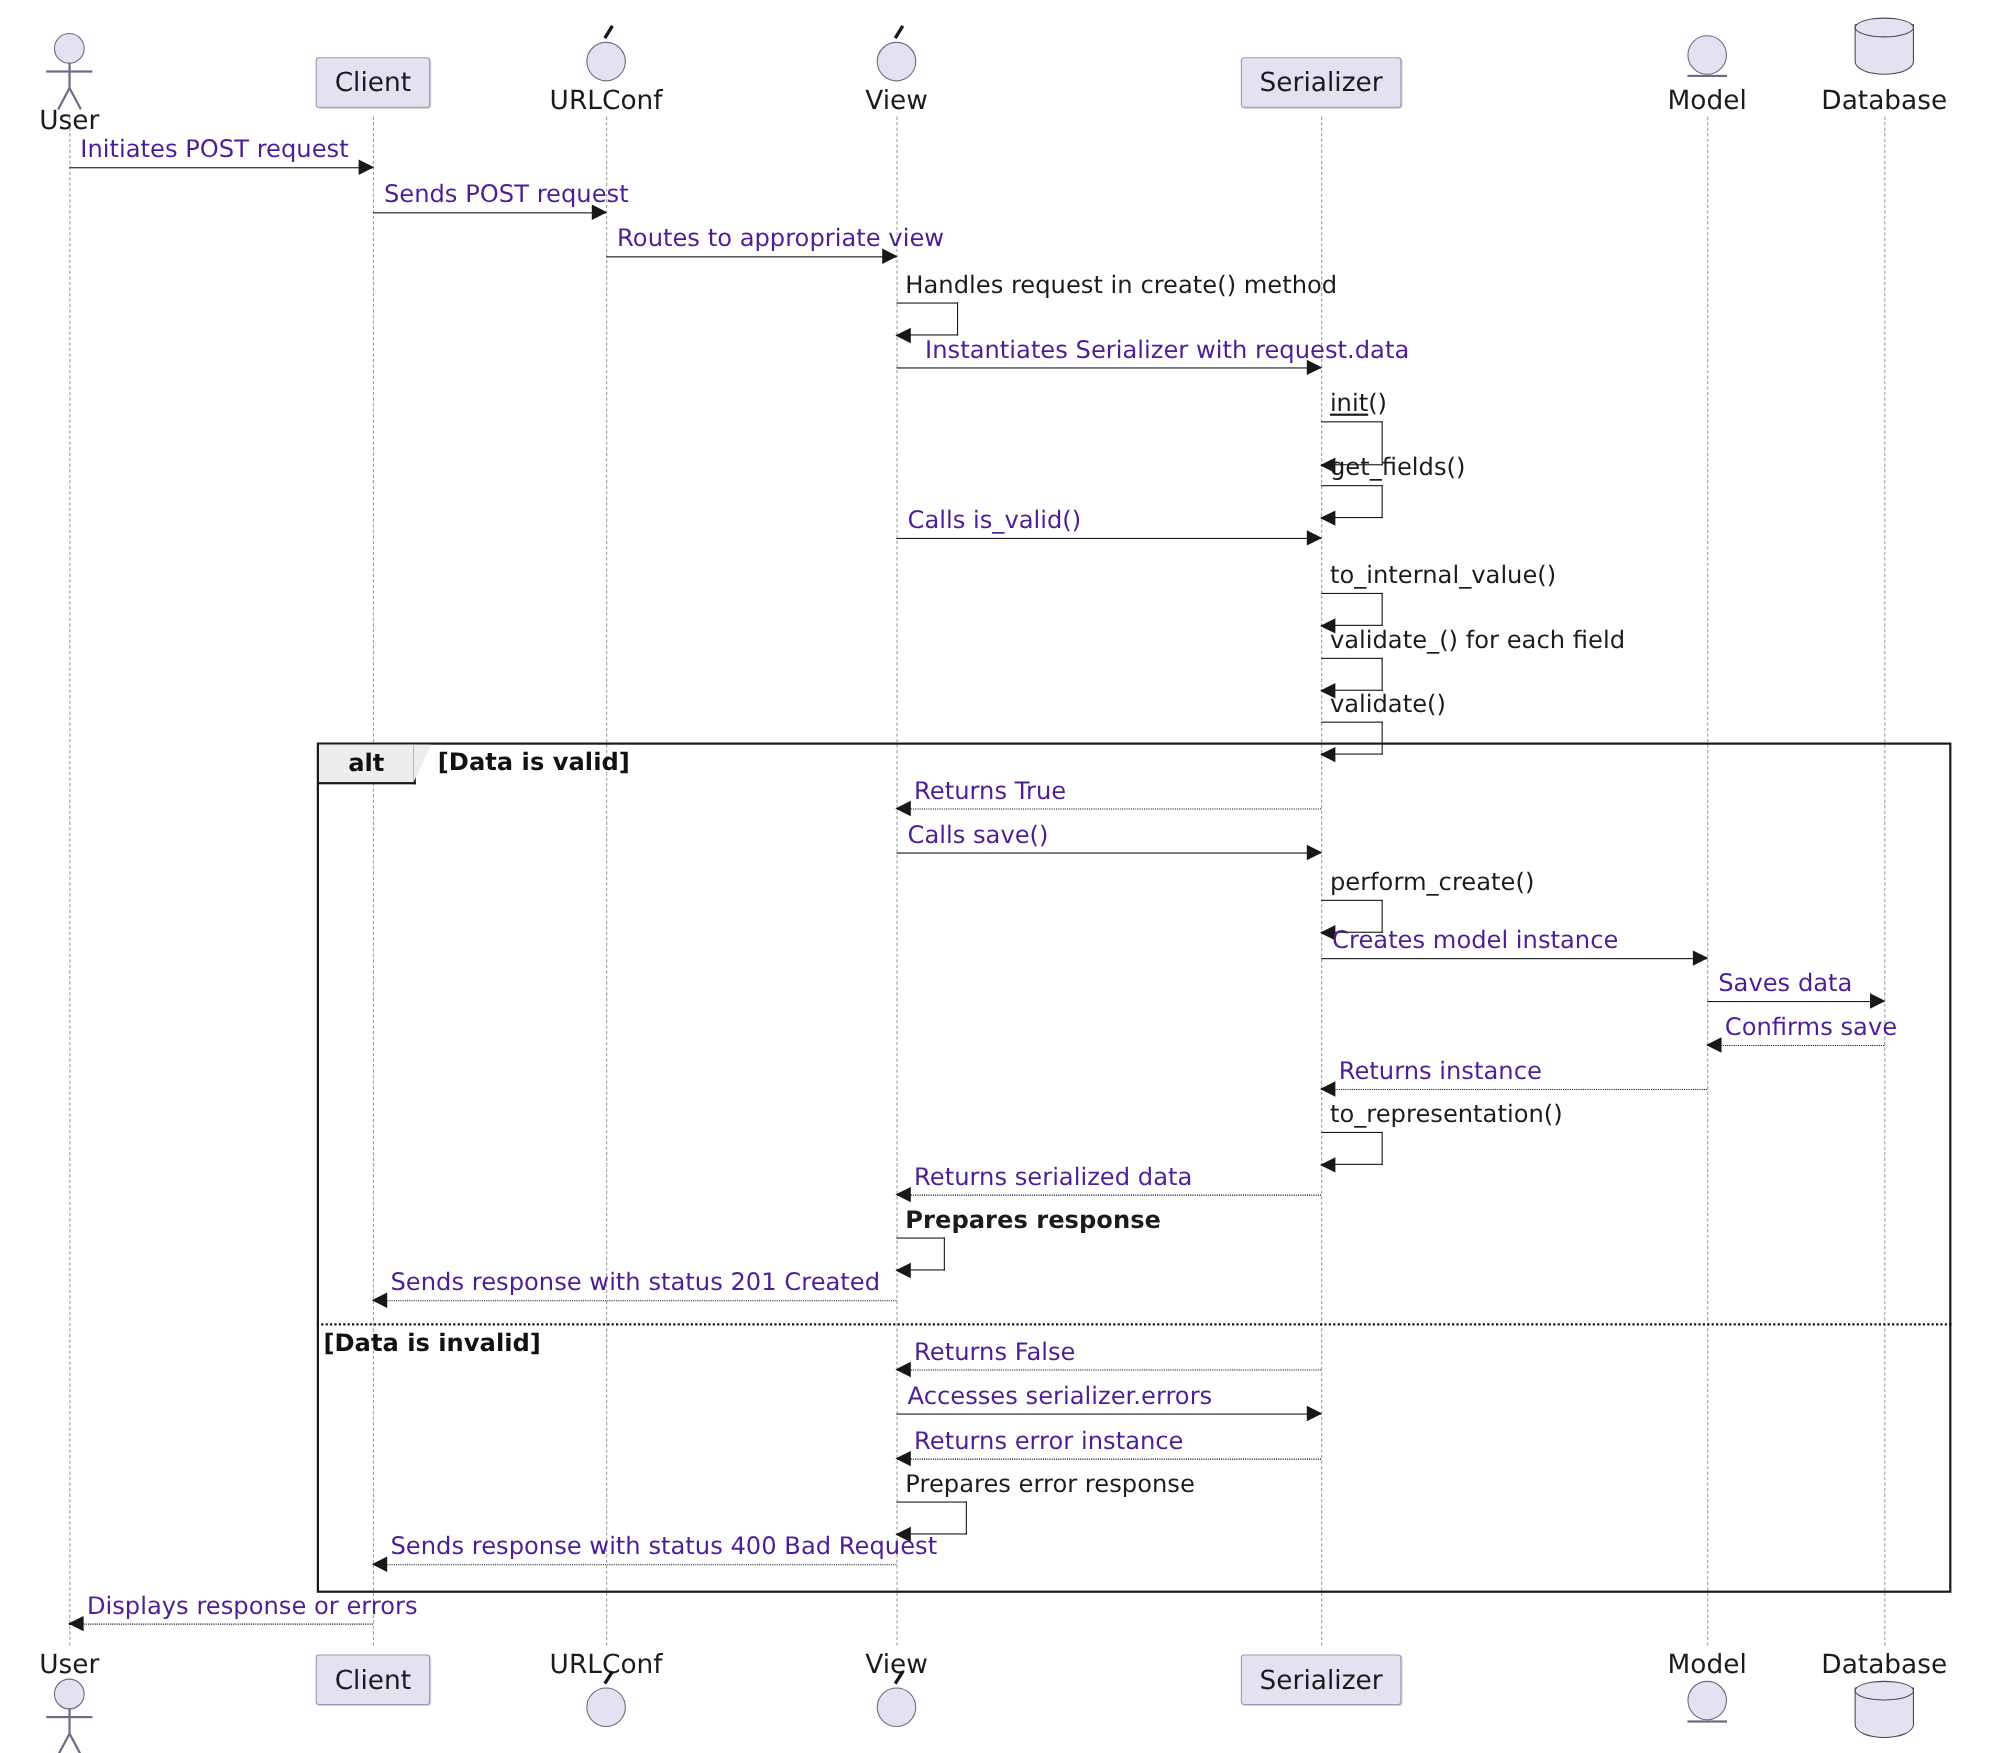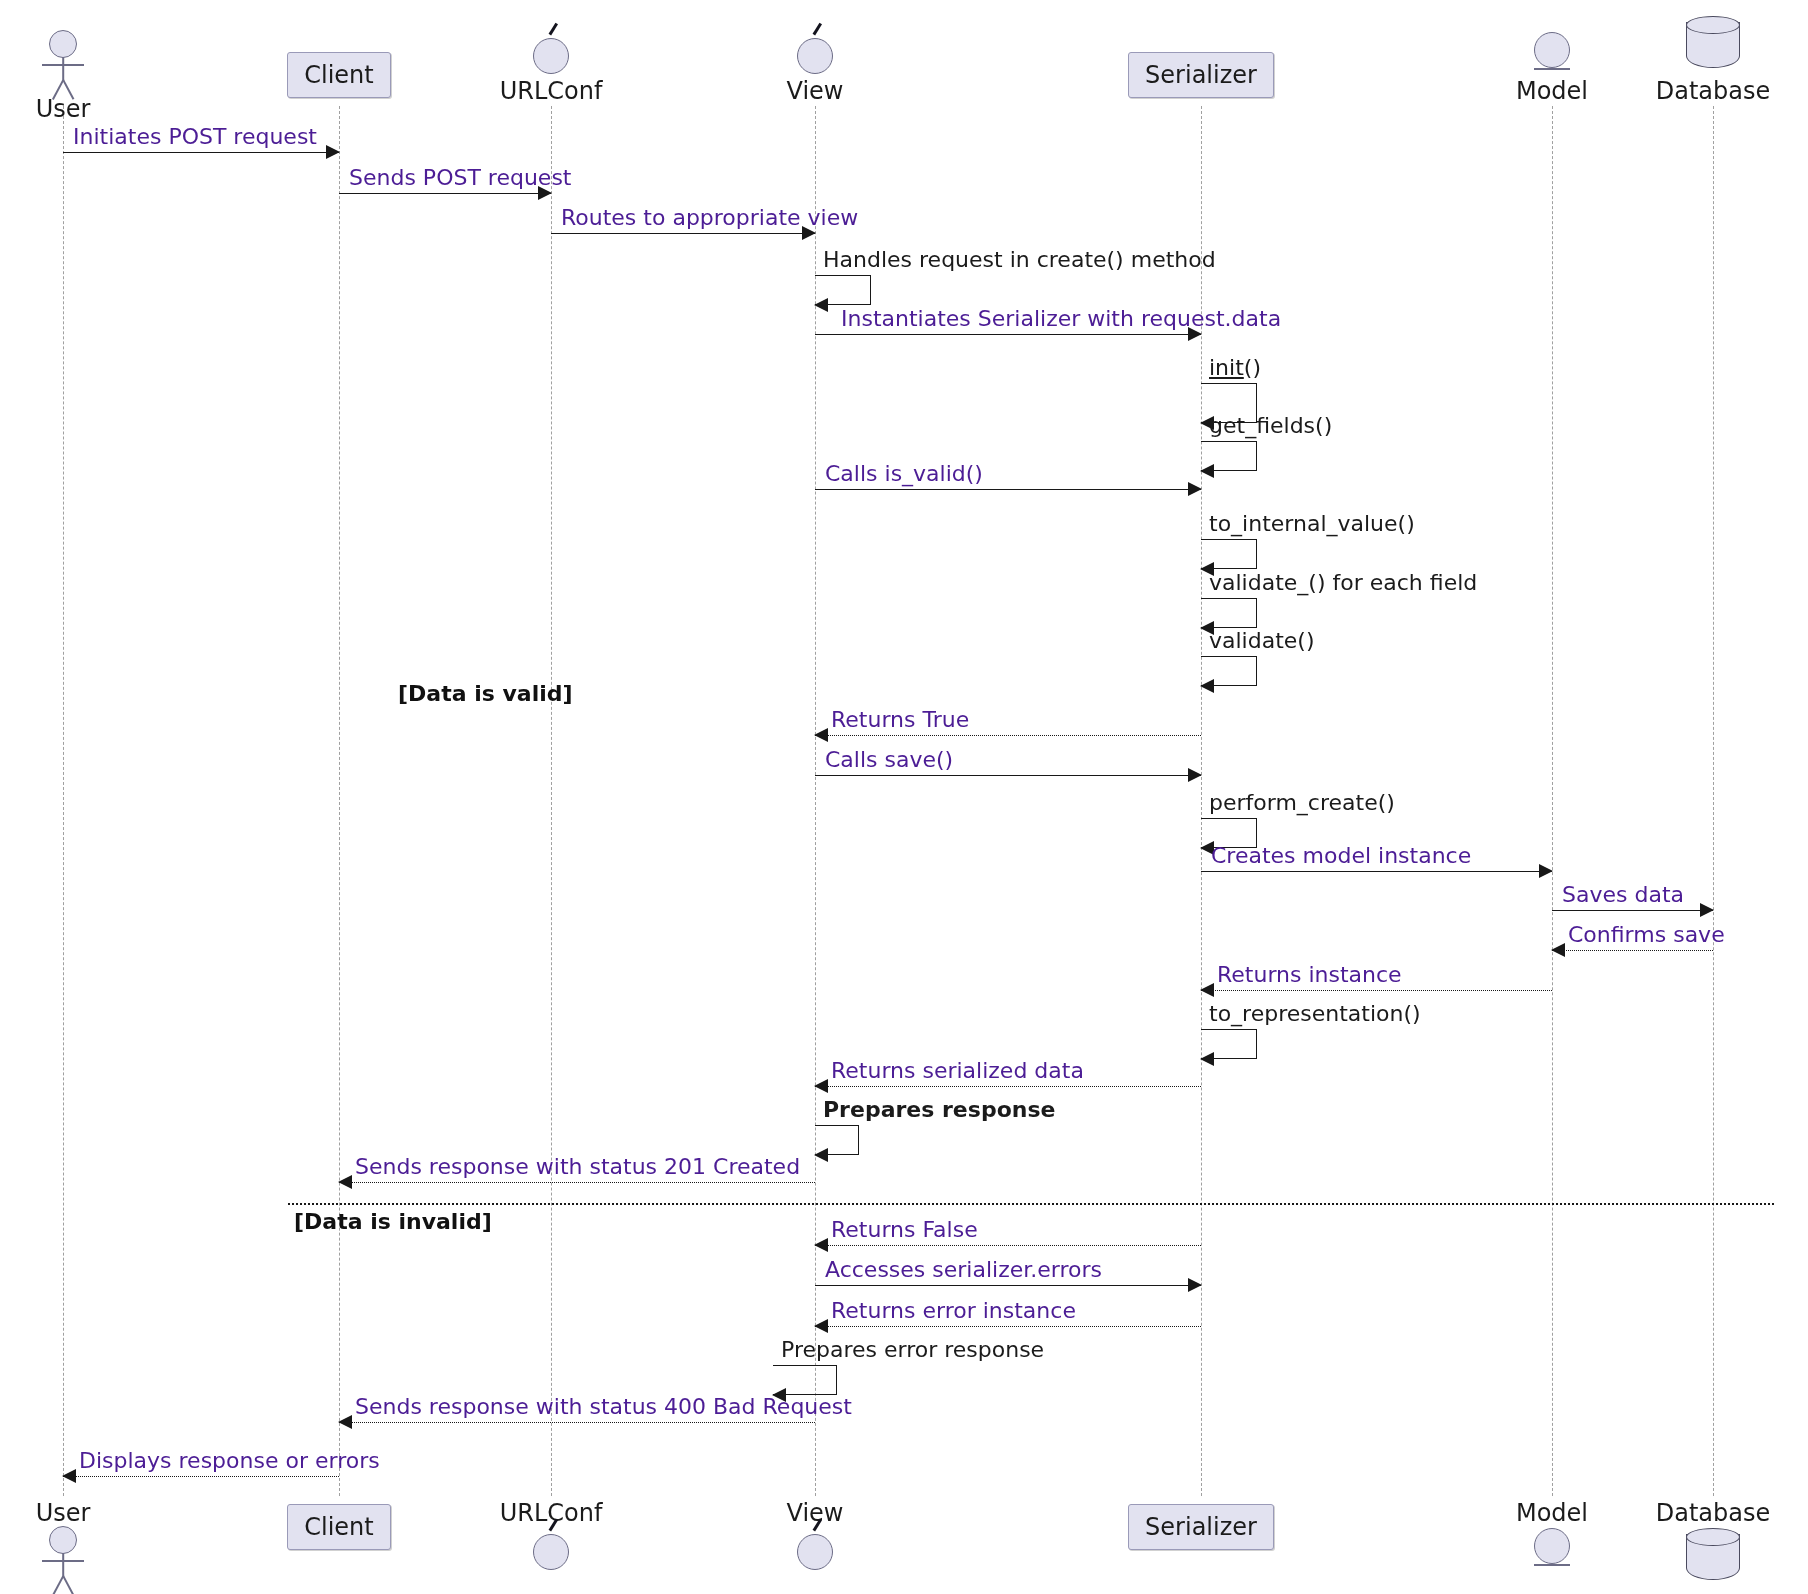--- a/index.html
+++ b/index.html
@@ -273,39 +273,42 @@
       <div class="msg" style="left: 815px; top: 1285px; width: 386px;">
         <div class="line"></div>
         <div class="head r"></div>
         <div class="cap" style="left: 10px;">Accesses serializer.errors</div>
       </div>
       <div class="msg dotted" style="left: 815px; top: 1326px; width: 386px;">
         <div class="line"></div>
         <div class="head l"></div>
         <div class="cap" style="left: 16px;">Returns error instance</div>
       </div>
-      <div class="self" style="left: 773px; top: 1365px; width: 64px; height: 30px;">
+      <div class="self" style="left: 815px; top: 1365px; width: 64px; height: 30px;">
         <div class="top"></div>
         <div class="right"></div>
         <div class="bot"></div>
         <div class="head"></div>
         <div class="cap">Prepares error response</div>
       </div>
       <div class="msg dotted" style="left: 339px; top: 1422px; width: 476px;">
         <div class="line"></div>
         <div class="head l"></div>
         <div class="cap" style="left: 16px;">Sends response with status 400 Bad Request</div>
       </div>
       <div class="msg dotted" style="left: 63px; top: 1476px; width: 276px;">
         <div class="line"></div>
         <div class="head l"></div>
         <div class="cap" style="left: 16px;">Displays response or errors</div>
       </div>
     </div>
 
+  <div class="frag" id="frag" style="left: 288px; top: 675px; width: 1486px; height: 773px;">
+    <div class="frag-tab" id="fragTab" style="width: 86px;">alt</div>
+  </div>
   <div class="frag-cond" id="cond0" style="left: 398px; top: 681px;">[Data is valid]</div>
   <div class="frag-div" id="fdiv" style="left: 288px; top: 1203px; width: 1486px;"></div>
   <div class="frag-cond" id="cond1" style="left: 294px; top: 1209px;">[Data is invalid]</div>
 
   <div id="feet">
       <div class="participant" style="left: 63px; top: 1500px;">
         <div class="p-label">User</div>
         <div class="actor-ico">
           <div class="head"></div>
           <div class="body"></div>

